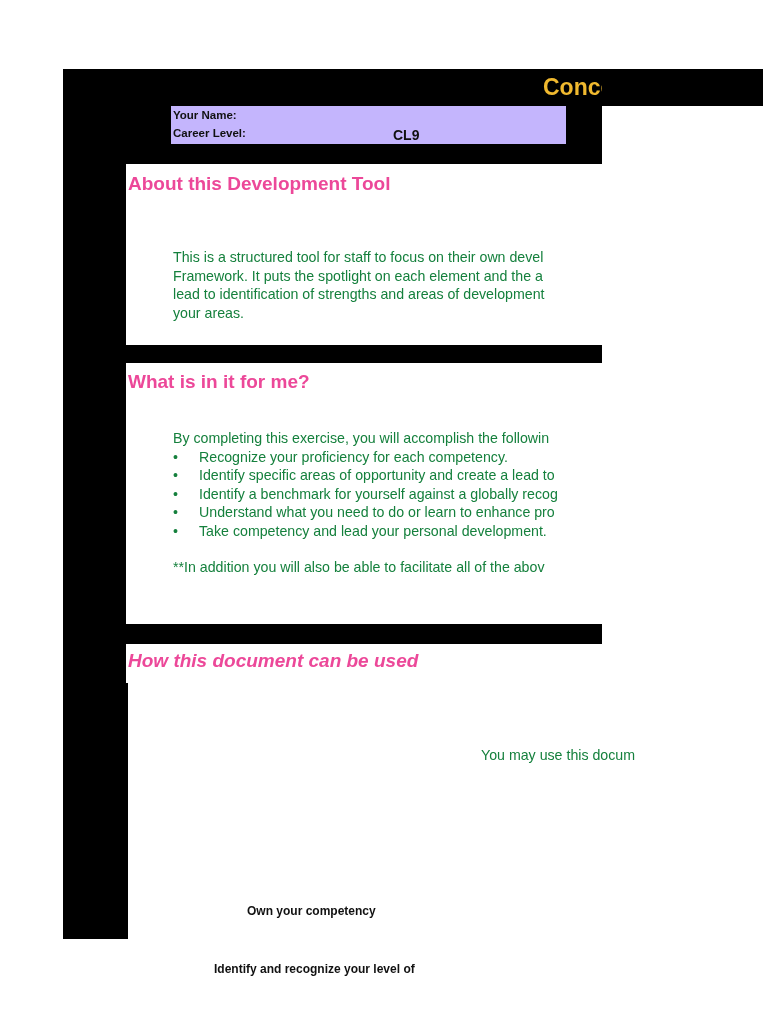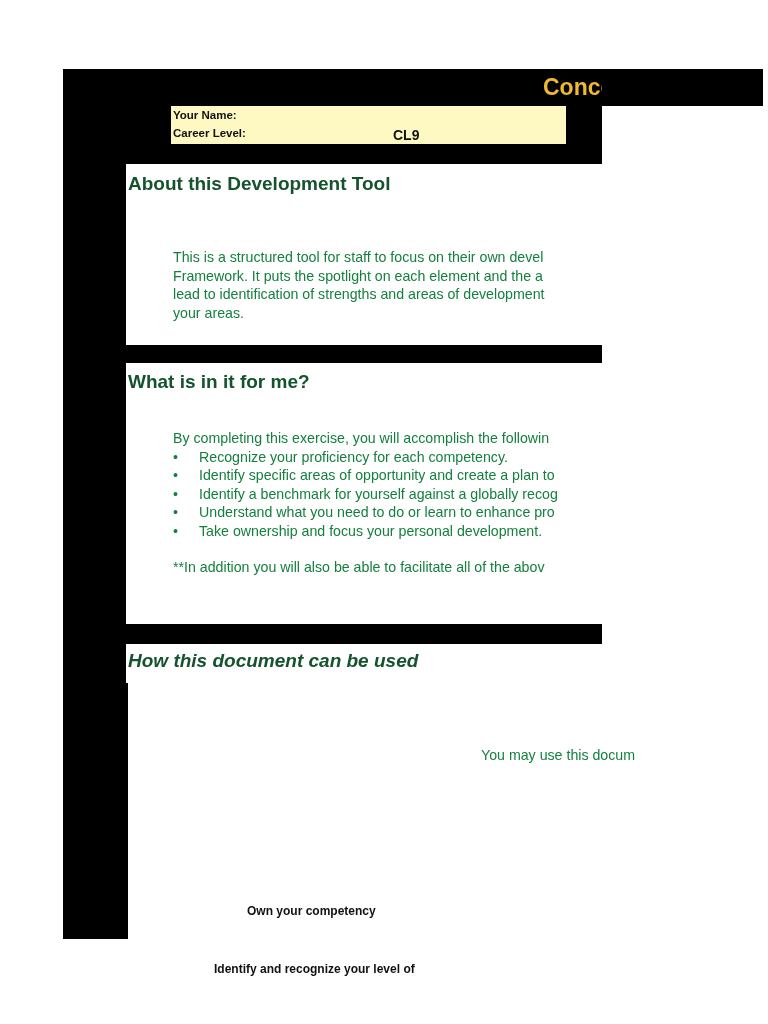--- a/index.html
+++ b/index.html
@@ -2,25 +2,25 @@
 <html><head>
   <meta charset="utf-8">
   <style>
     html, body { margin:0; padding:0; background:#ffffff; }
     body { width:768px; height:1024px; position:relative; overflow:hidden;
            font-family:"Liberation Sans", "DejaVu Sans", sans-serif; color:#111; }
     .blk { position:absolute; background:#000; }
     .clip { position:absolute; overflow:hidden; }
     .title { position:absolute; left:543px; top:74px; font-size:23px; font-weight:bold;
              color:#f0b92f; white-space:nowrap; width:59px; overflow:hidden; }
-    .infobox { position:absolute; left:171px; top:106px; width:395px; height:38px; background:#fef9c3; }
+    .infobox { position:absolute; left:171px; top:106px; width:395px; height:38px; background:#c4b5fd; }
     .infobox .lbl { position:absolute; left:2px; font-size:11.5px; font-weight:bold; }
     .infobox .val { position:absolute; left:222px; font-size:14px; font-weight:bold; }
     .panel { position:absolute; left:126px; width:476px; background:#fff; overflow:hidden; }
-    .heading { position:absolute; left:2px; font-size:19px; font-weight:bold; color:#14532d; white-space:nowrap; }
+    .heading { position:absolute; left:2px; font-size:19px; font-weight:bold; color:#ec4899; white-space:nowrap; }
     .para { position:absolute; left:47px; font-size:14.2px; line-height:18.5px; white-space:nowrap; color:#15803d; }
     .bullet-row { display:flex; }
     .bullet-row .dot { width:26px; }
     .small-bold { position:absolute; font-size:12px; font-weight:bold; white-space:nowrap; }
   </style>
 </head>
 <body>
 
 <div class="blk" style="left:63px;top:69px;width:700px;height:37px;"></div>
 <div class="blk" style="left:63px;top:106px;width:539px;height:577px;"></div>
@@ -48,33 +48,33 @@
 <div class="panel" style="top:363px;height:261px;">
   <div class="heading" style="top:8px;">What is in it for me?</div>
   <div class="para" style="top:66px;">
     <div>By completing this exercise, you will accomplish the followin</div>
     <div class="bullet-row">
         <span class="dot">•</span>
         <span>Recognize your proficiency for each competency.</span>
       </div>
     <div class="bullet-row">
         <span class="dot">•</span>
-        <span>Identify specific areas of opportunity and create a plan to</span>
+        <span>Identify specific areas of opportunity and create a lead to</span>
       </div>
     <div class="bullet-row">
         <span class="dot">•</span>
         <span>Identify a benchmark for yourself against a globally recog</span>
       </div>
     <div class="bullet-row">
         <span class="dot">•</span>
         <span>Understand what you need to do or learn to enhance pro</span>
       </div>
     <div class="bullet-row">
         <span class="dot">•</span>
-        <span>Take ownership and focus your personal development.</span>
+        <span>Take competency and lead your personal development.</span>
       </div>
     <div style="height:18px;"></div>
     <div>**In addition you will also be able to facilitate all of the abov</div>
   </div>
 </div>
 
 <div class="panel" style="top:644px;height:39px;">
   <div class="heading" style="top:6px;font-style:italic;">How this document can be used</div>
 </div>
 <div class="clip" style="left:128px;top:723px;width:474px;height:256px;margin-left:41px;">

